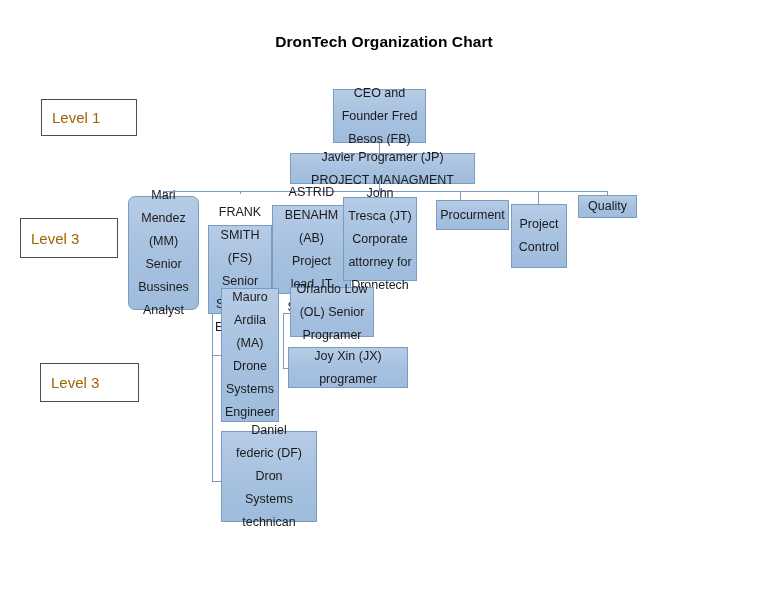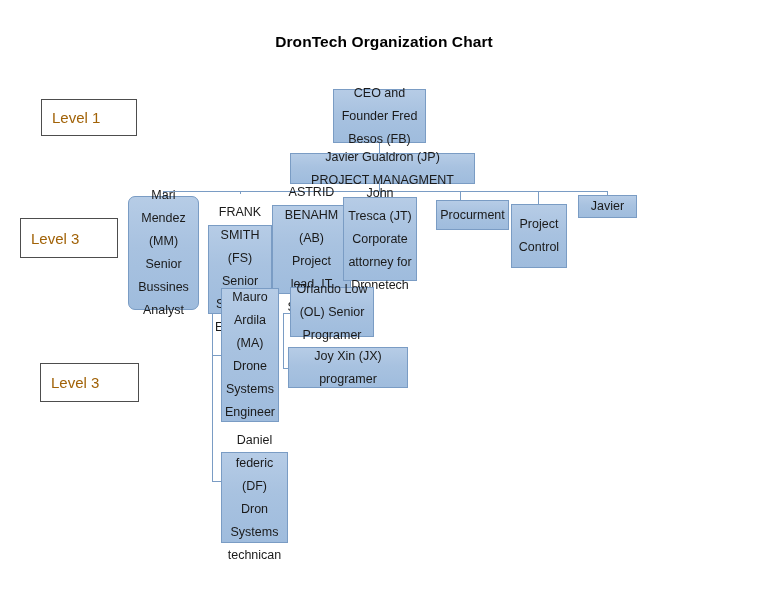--- a/index.html
+++ b/index.html
@@ -94,21 +94,21 @@
   <div class="conn conn-h" style="left:212px; top:481px; width:9px;"></div>
 
   <div class="conn conn-v" style="left:283px; top:313px; height:56px;"></div>
   <div class="conn conn-h" style="left:283px; top:313px; width:7px;"></div>
   <div class="conn conn-h" style="left:283px; top:368px; width:7px;"></div>
 
   <div class="node" style="left:333px; top:89px; width:93px; height:54px;">CEO and
 Founder Fred
 Besos (FB)</div>
 
-  <div class="node" style="left:290px; top:153px; width:185px; height:31px; font-size:12.5px;">Javier Gualdron (JP)
+  <div class="node" style="left:290px; top:153px; width:185px; height:31px; font-size:12.5px;">Javier Programer (JP)
 PROJECT MANAGMENT</div>
 
   <div class="node" style="left:128px; top:196px; width:71px; height:114px;border-radius:7px;">Mari
 Mendez
 (MM)
 Senior
 Bussines
 Analyst</div>
 
   <div class="node" style="left:208px; top:193px; width:64px; height:89px;margin-top:32px;">FRANK
@@ -129,35 +129,35 @@
 Tresca (JT)
 Corporate
 attorney for
 Dronetech</div>
 
   <div class="node" style="left:436px; top:200px; width:73px; height:30px;">Procurment</div>
 
   <div class="node" style="left:511px; top:204px; width:56px; height:64px;">Project
 Control</div>
 
-  <div class="node" style="left:578px; top:195px; width:59px; height:23px;">Javier</div>
+  <div class="node" style="left:578px; top:195px; width:59px; height:23px;">Quality</div>
 
   <div class="node" style="left:221px; top:288px; width:58px; height:134px;">Mauro
 Ardila
 (MA)
 Drone
 Systems
 Engineer</div>
 
   <div class="node" style="left:290px; top:287px; width:84px; height:50px;">Orlando Low
 (OL) Senior
 Programer</div>
 
   <div class="node" style="left:288px; top:347px; width:120px; height:41px;">Joy Xin (JX)
 programer</div>
 
-  <div class="node" style="left:221px; top:431px; width:67px; height:91px;margin-top:21px;">Daniel
+  <div class="node" style="left:221px; top:431px; width:96px; height:91px;">Daniel
 federic (DF)
 Dron
 Systems
 technican</div>
 
 </div>
 
 </body></html>

